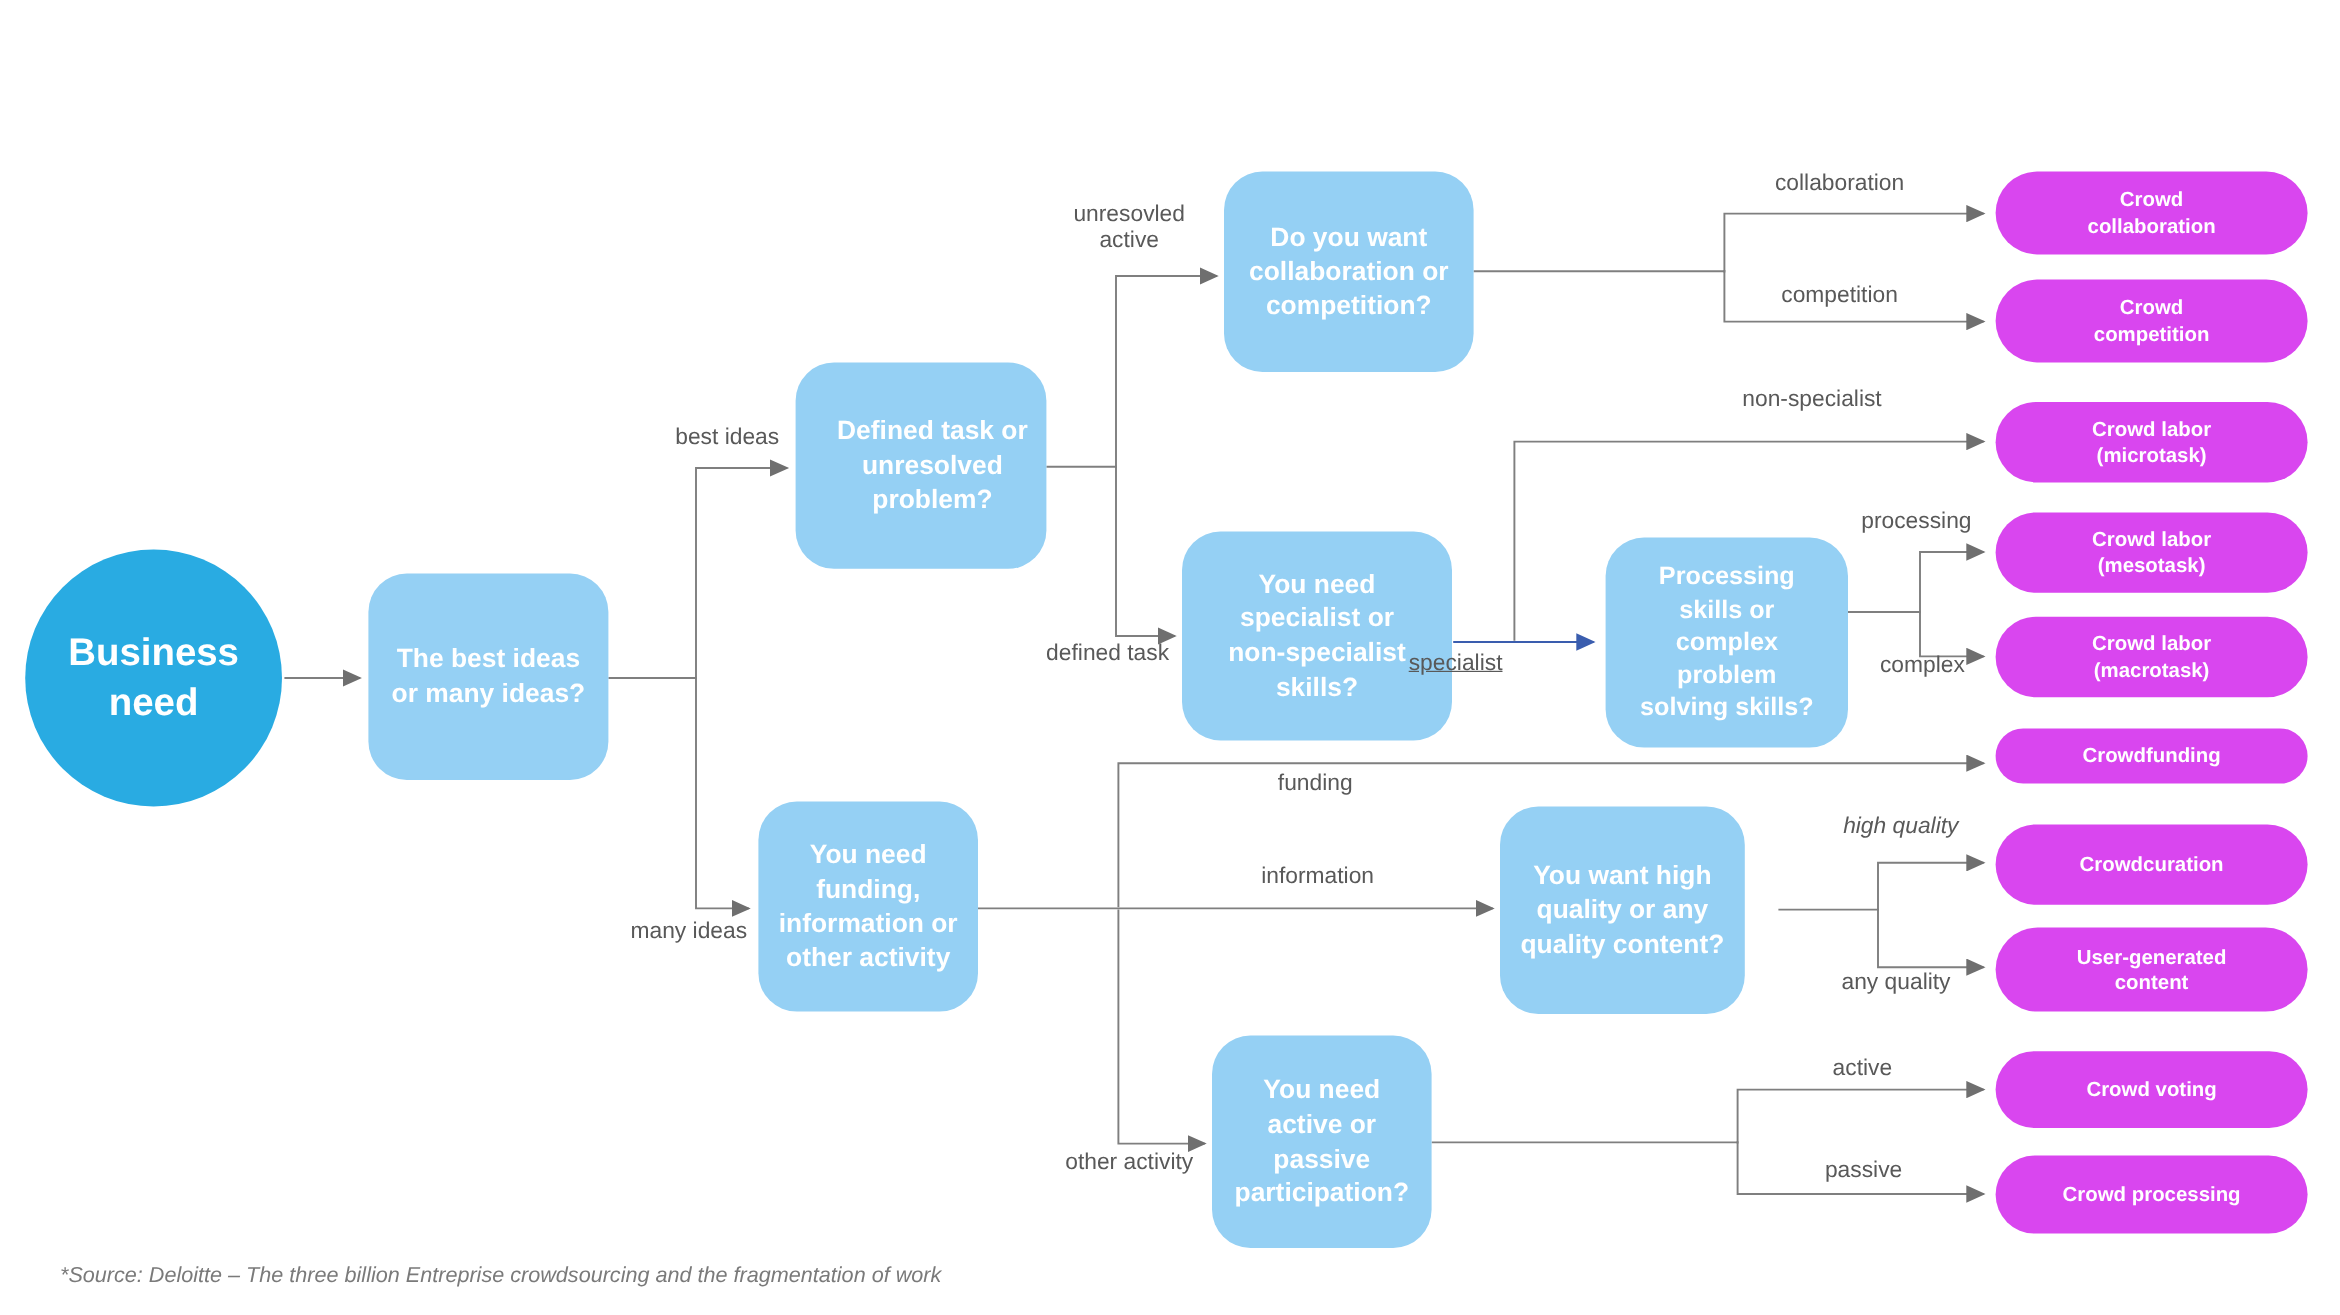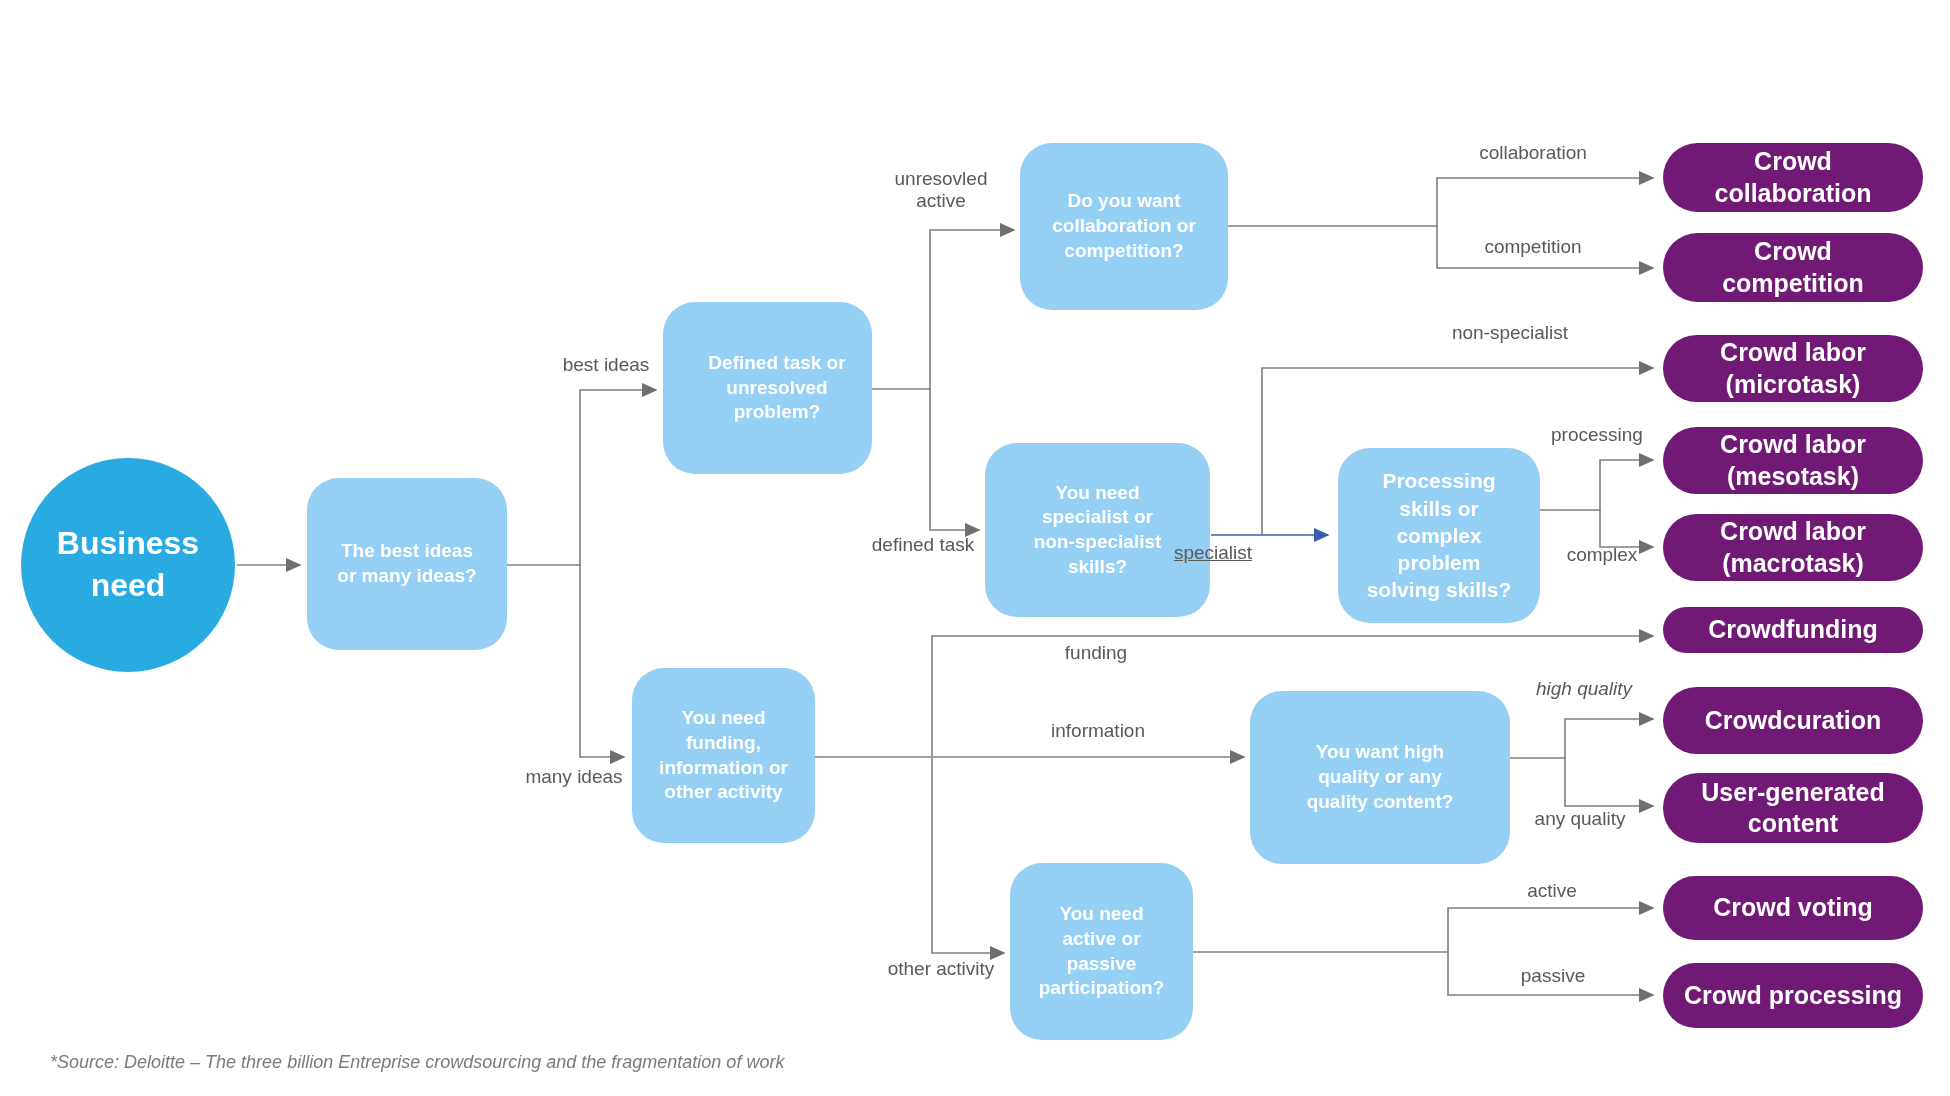--- a/index.html
+++ b/index.html
@@ -11,25 +11,25 @@
   .node{
     position:absolute;display:flex;align-items:center;justify-content:center;
     text-align:center;color:#ffffff;white-space:pre-line;box-sizing:border-box;
   }
   .root-circle{
     background:#29abe2;border-radius:50%;
     font-size:32px;font-weight:600;line-height:1.3;
   }
   .qbox{
     background:#95d0f4;border-radius:32px;
-    font-size:19px;font-weight:600;line-height:1.3;
+    font-size:22px;font-weight:600;line-height:1.3;
   }
   .pill{
-    background:#701a75;border-radius:36px;
-    font-size:25px;font-weight:600;line-height:1.25;
+    background:#d946ef;border-radius:36px;
+    font-size:17px;font-weight:600;line-height:1.25;
   }
   .elabel{
     position:absolute;color:#595959;font-size:19px;line-height:1.15;
     text-align:center;white-space:pre-line;
   }
   .source-note{
     position:absolute;left:50px;top:1052px;color:#7a7a7a;
     font-size:18px;font-style:italic;
   }
 </style>
@@ -98,21 +98,21 @@
 skills or
 complex
 problem
 solving skills?</div>
 
   <div class="node qbox" style="left:632px;top:668px;width:183px;height:175px;">You need
 funding,
 information or
 other activity</div>
 
-  <div class="node qbox" style="left:1250px;top:672px;width:260px;height:173px;margin-top:19px;">You want high
+  <div class="node qbox" style="left:1250px;top:672px;width:204px;height:173px;">You want high
 quality or any
 quality content?</div>
 
   <div class="node qbox" style="left:1010px;top:863px;width:183px;height:177px;">You need
 active or
 passive
 participation?</div>
 
   <div class="node pill" style="left:1663px;top:143px;width:260px;height:69px;">Crowd
 collaboration</div>

